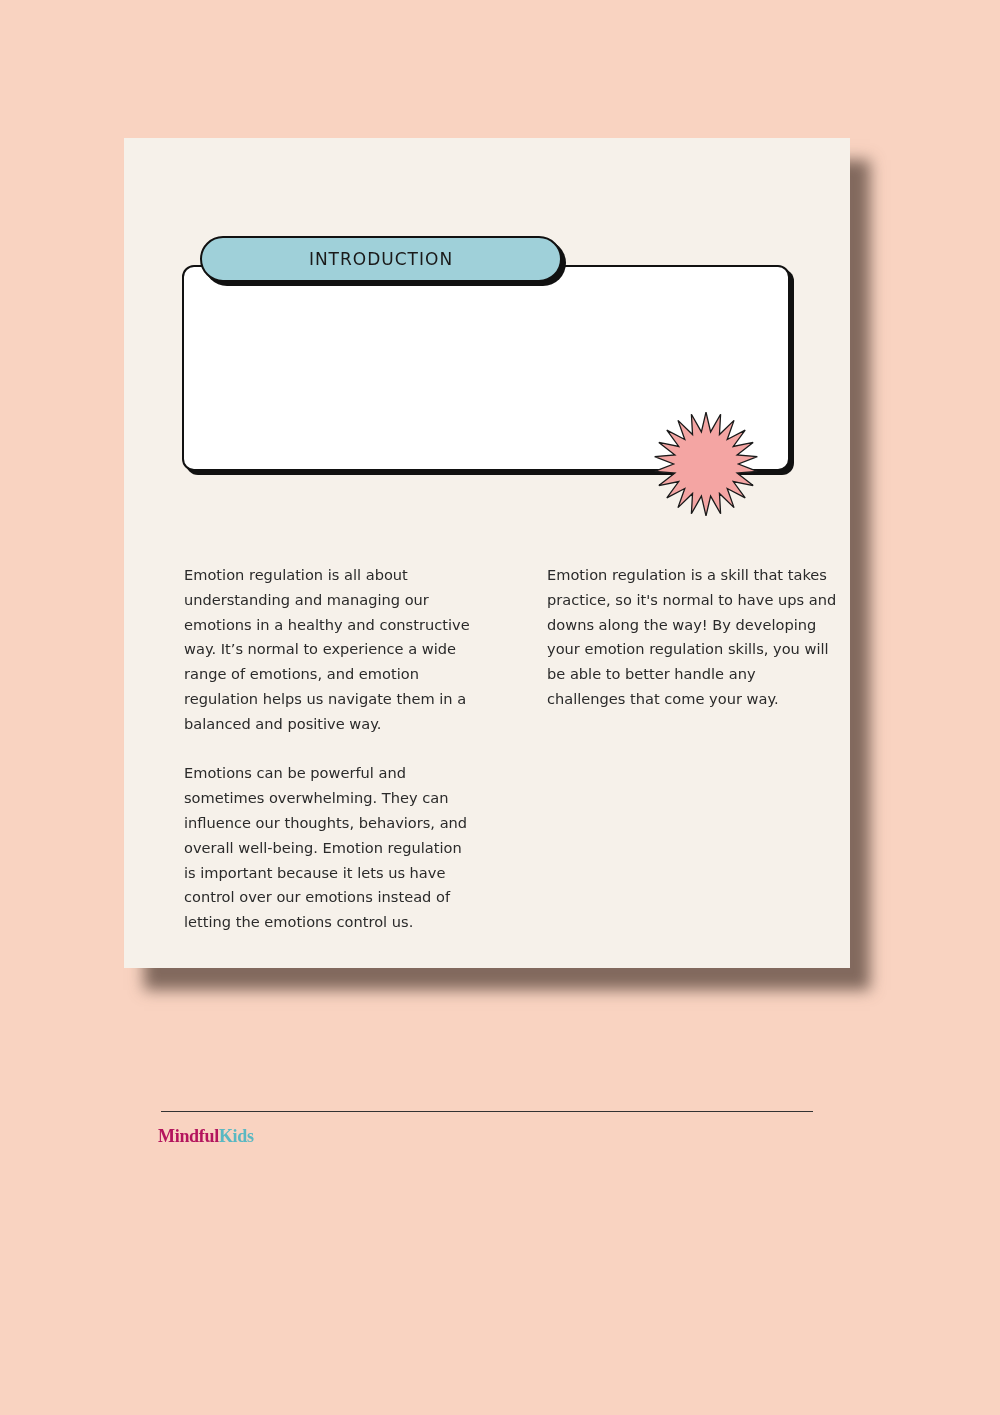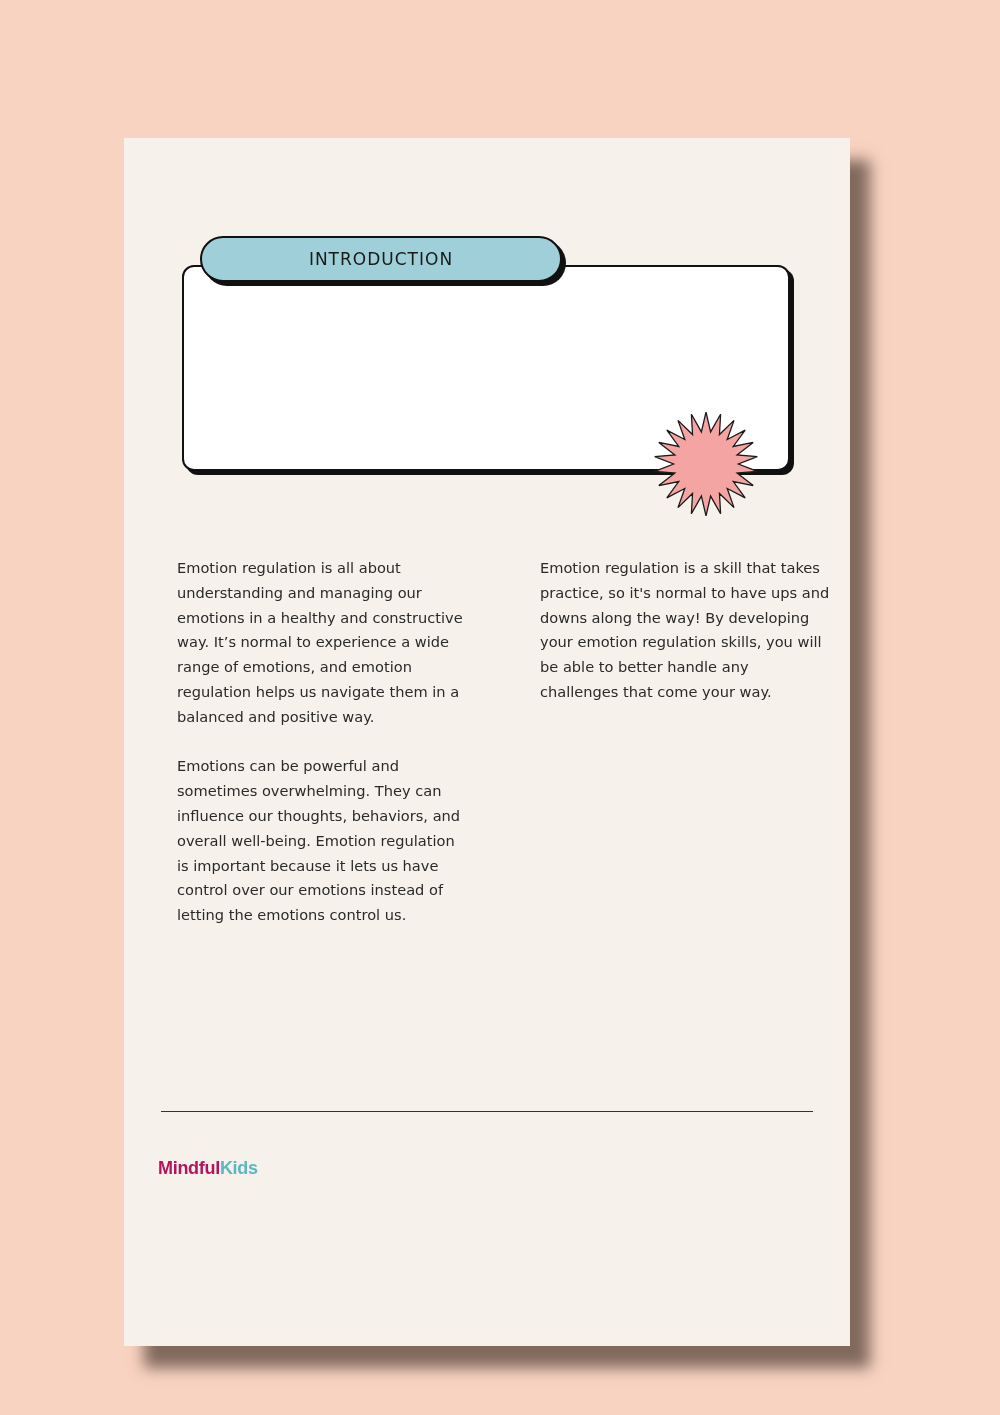--- a/index.html
+++ b/index.html
@@ -6,21 +6,21 @@
   body {
     width: 1000px; height: 1415px;
     background: #f9d3c1;
     position: relative;
     overflow: hidden;
     font-family: "DejaVu Sans", sans-serif;
   }
   .page {
     position: absolute;
     left: 124px; top: 138px;
-    width: 726px; height: 1208px;
+    width: 726px; height: 830px;
     background: #f6f1ea;
     box-shadow: 20px 22px 14px rgba(90,70,60,0.75);
   }
   .title-box {
     position: absolute;
     left: 58px; top: 127px;
     width: 604px; height: 202px;
     background: #ffffff;
     border: 2px solid #111;
     border-radius: 12px;
@@ -54,35 +54,35 @@
     position: absolute;
     left: 528px; top: 272px;
     width: 108px; height: 108px;
   }
   .col {
     position: absolute;
     top: 409px;
     font-size: 14.6px;
     line-height: 24.8px;
     color: #2a2a2a;
-    margin: 9px;
+    margin: 16px;
   }
   .col p { margin: 0 0 24.8px 0; }
   .col-left { left: 44px; width: 290px; }
   .col-right { left: 407px; width: 290px; }
   .divider {
     position: absolute;
     left: 37px; top: 973px;
     width: 652px; height: 1px;
     background: #333;
   }
   .logo {
     position: absolute;
-    left: 34px; top: 1020px;
-    font-family: Liberation Sans, sans-serif;
+    left: 34px; top: 988px;
+    font-family: Liberation Serif, serif;
     font-weight: bold;
     font-size: 18px;
     letter-spacing: -0.3px;
   }
   .logo .a { color: #b4145d; }
   .logo .b { color: #5ab8c2; }
 </style>
 </head>
 <body>
 

